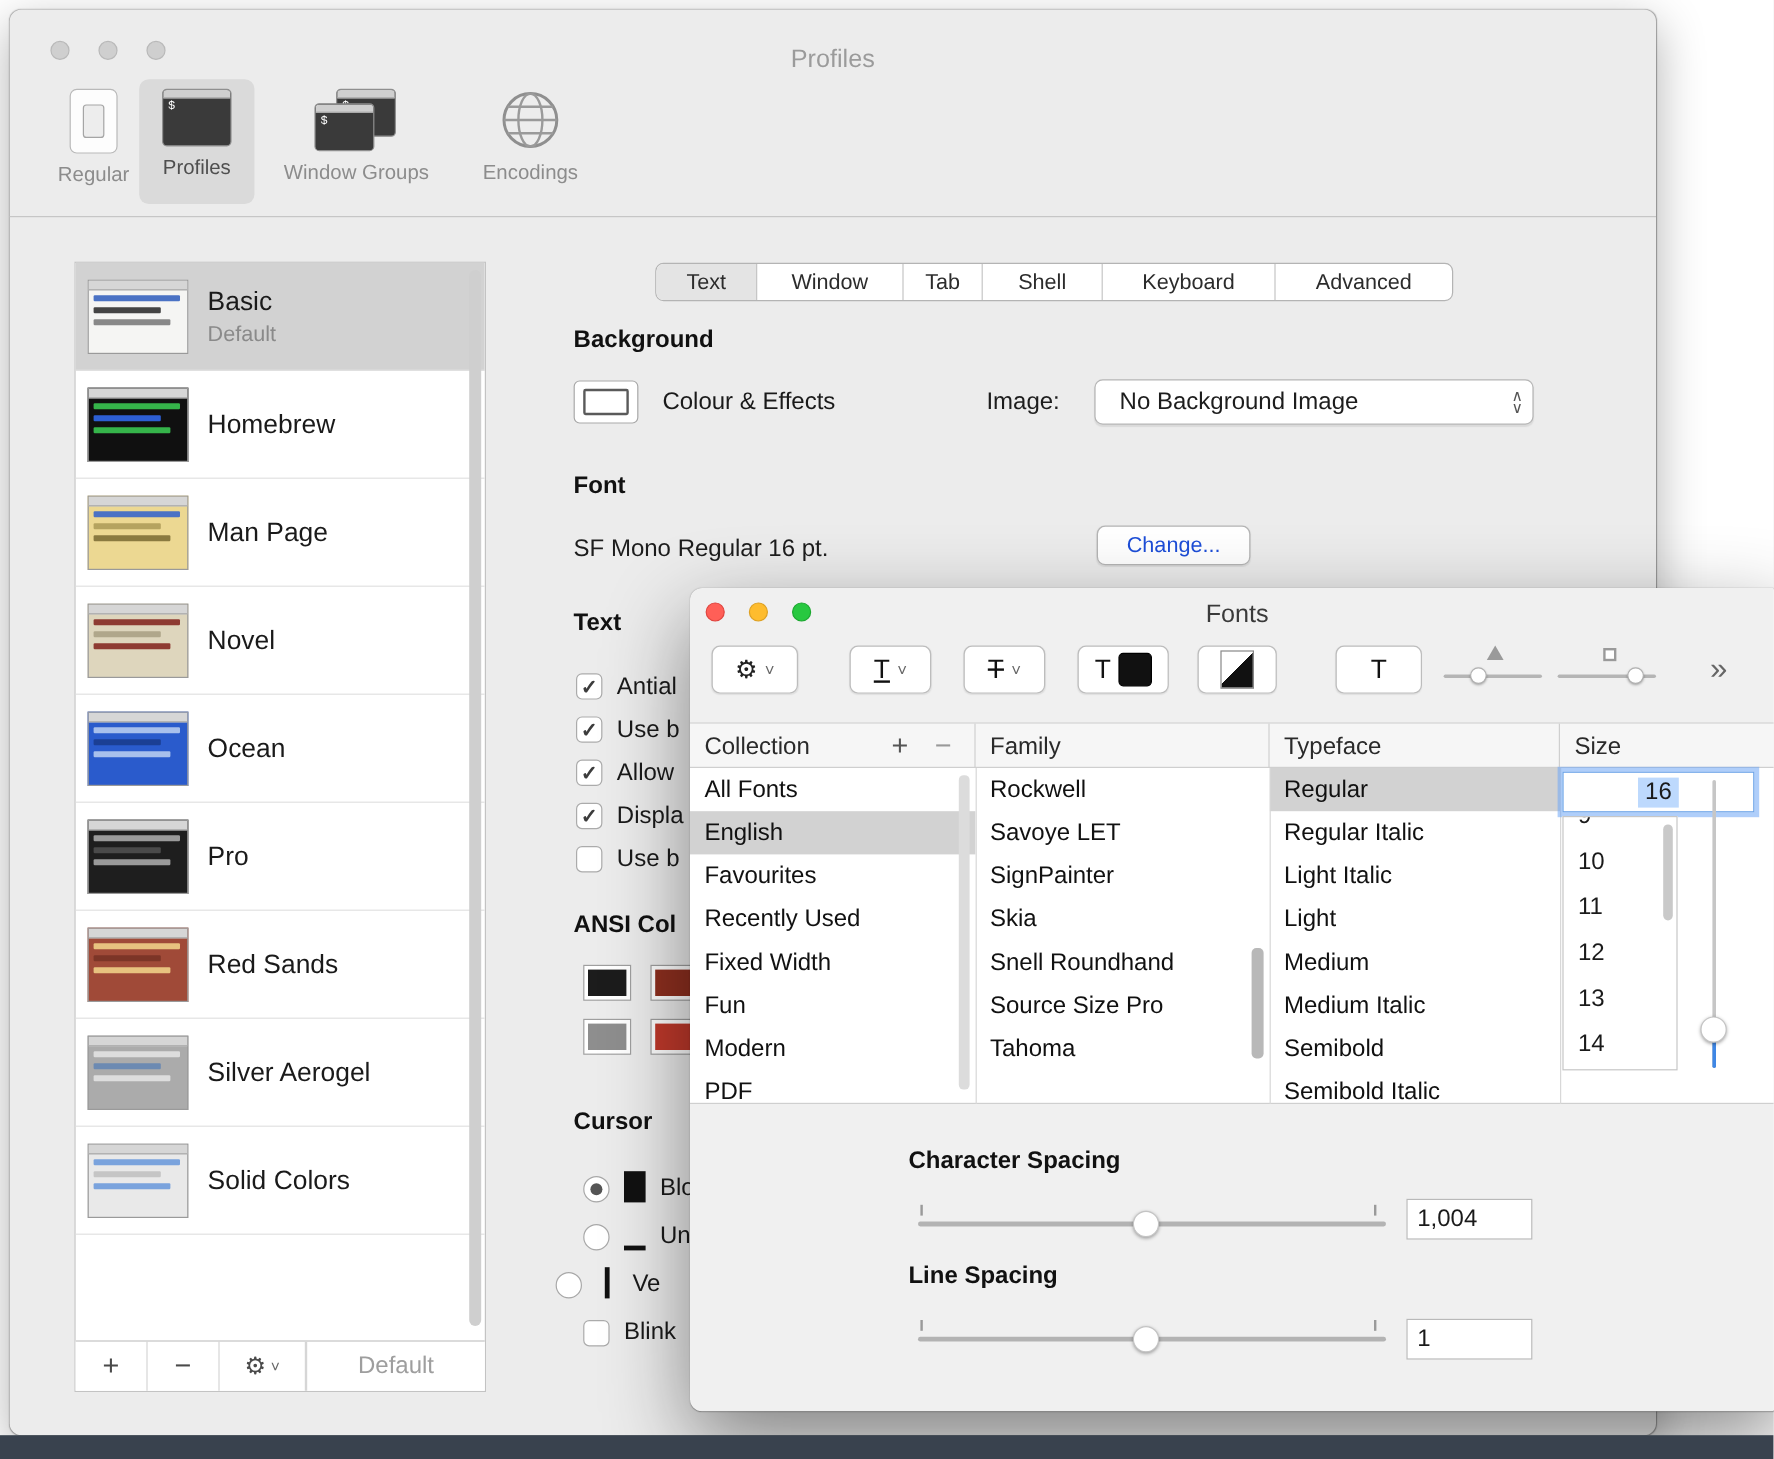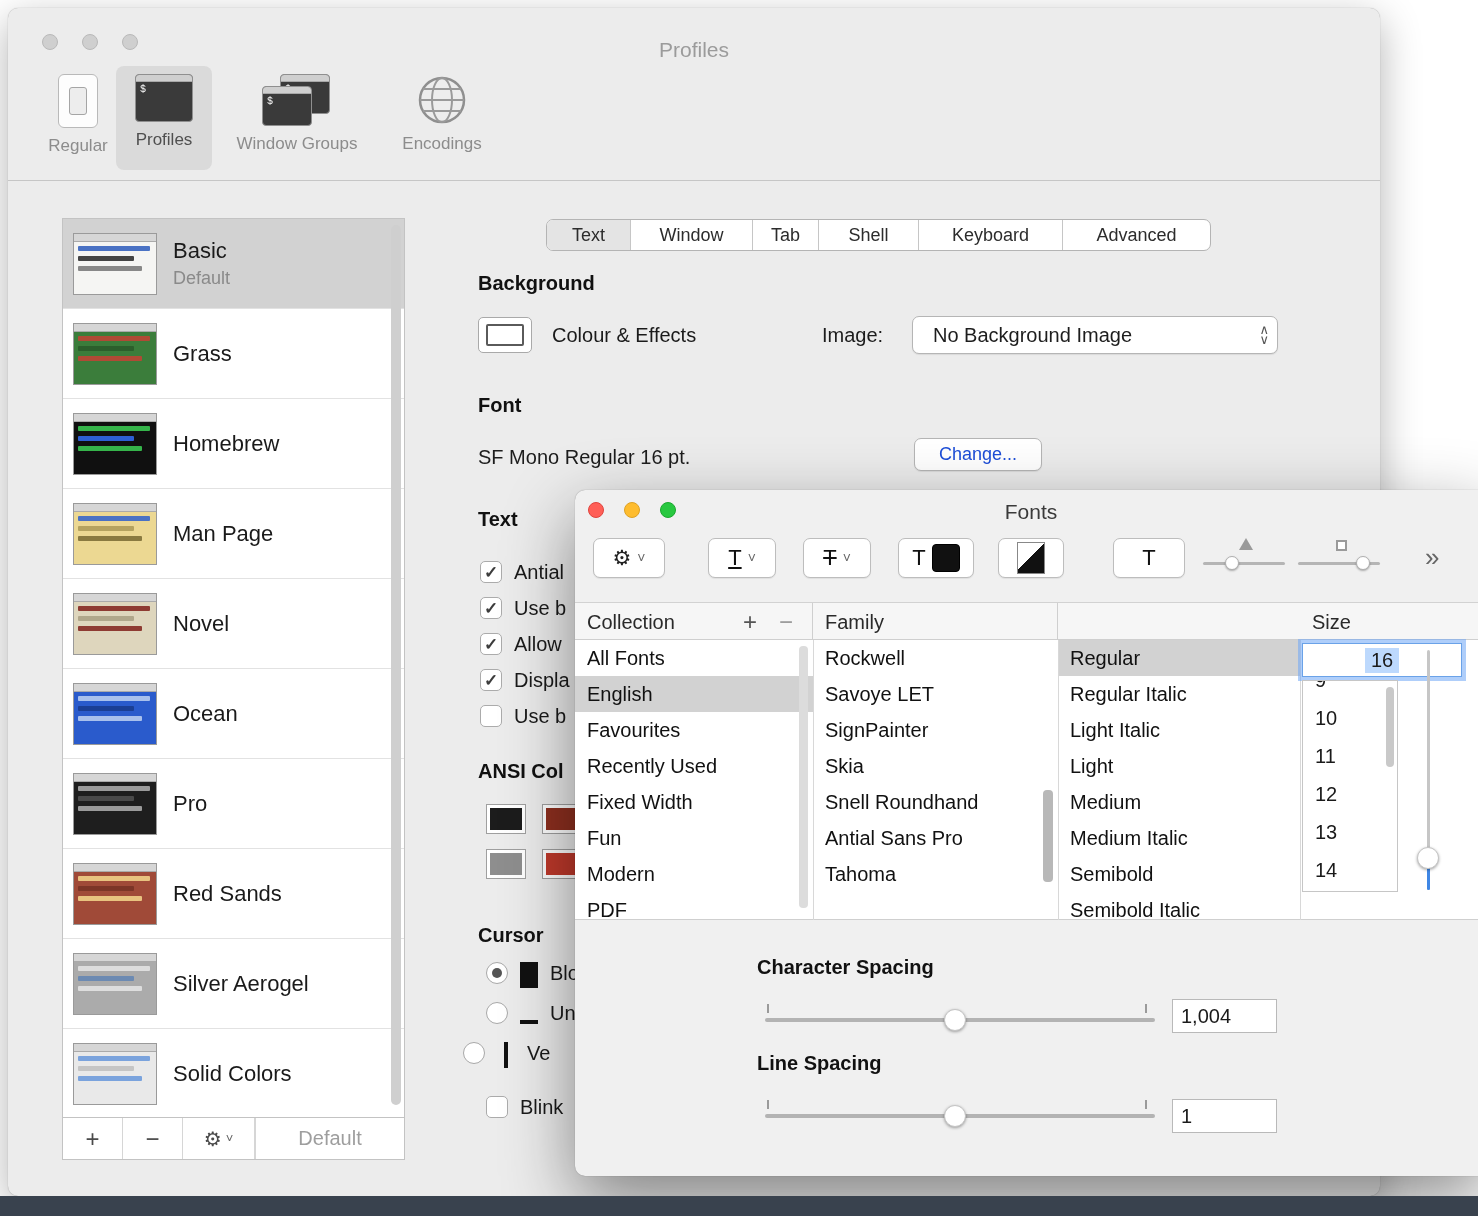--- a/index.html
+++ b/index.html
@@ -49,21 +49,21 @@
 .step{margin-left:auto;margin-right:8px;display:flex;flex-direction:column;align-items:center;line-height:10px;font-size:13px;color:#555}
 .cerow{position:absolute;display:flex;align-items:center;gap:20px}
 .cebtn{width:54px;height:36px;background:#fff;border:1px solid #a9a9a9;border-radius:5px;display:flex;align-items:center;justify-content:center}
 .cebtn .inner{width:38px;height:22px;border:2px solid #5a5a5a;border-radius:2px;background:#fff}
 .checks{position:absolute;left:472px;top:546px}
 .chkrow{height:36px;display:flex;align-items:center;gap:12px}
 .chk{width:22px;height:22px;background:#fff;border:1px solid #ababab;border-radius:5px;display:flex;align-items:center;justify-content:center;font-size:17px;font-weight:bold;color:#3c3c3c;flex:none}
 .chklbl{font-size:20px;white-space:nowrap}
 .swatch{position:absolute;width:40px;height:30px;background:#fff;border:1px solid #9f9f9f;padding:3px}
 .swatch .c{width:100%;height:100%}
-.radiorow{position:absolute;display:flex;align-items:flex-start;gap:12px;height:40px}
+.radiorow{position:absolute;display:flex;align-items:flex-end;gap:12px;height:40px}
 .radio{width:22px;height:22px;border-radius:50%;background:#fff;border:1px solid #a8a8a8;display:flex;align-items:center;justify-content:center;flex:none}
 .radio .d{width:10px;height:10px;border-radius:50%;background:#555}
 .cglyph{display:inline-block;background:#111}
 #fonts-window{left:575px;top:490px;width:912px;height:686px;background:#f0f0f0;box-shadow:0 25px 70px rgba(0,0,0,.45),0 0 1px rgba(0,0,0,.4)}
 .fw-title{position:absolute;left:0;right:0;top:10px;text-align:center;font-size:21px;color:#3a3a3a}
 .fbtn{position:absolute;top:48px;height:40px;background:#fff;border:1px solid #bdbdbd;border-radius:7px;box-shadow:0 1px 1px rgba(0,0,0,.07);display:flex;align-items:center;justify-content:center;gap:6px;font-size:21px;color:#222}
 .fbtn .chev{font-size:14px;color:#666}
 .tglyph{font-size:22px;color:#111}
 .fhdr{position:absolute;left:0;right:0;top:112px;height:38px;background:#f6f6f6;border-top:1px solid #d2d2d2;border-bottom:1px solid #cfcfcf}
 .fhcell{position:absolute;top:0;height:38px;display:flex;align-items:center;font-size:20px;color:#2a2a2a;padding-left:12px;border-right:1px solid #cfcfcf}
@@ -143,29 +143,20 @@
             <i class="tl" style="top: 12px; width: 72px; background: rgb(74, 114, 196);"></i>
             <i class="tl" style="top: 22px; width: 56px; background: rgb(68, 68, 68);"></i>
             <i class="tl" style="top: 32px; width: 64px; background: rgb(136, 136, 136);"></i>
           </div>
         <div>
             <div class="pname">Basic</div>
             <div class="psub">Default</div>
           </div>
       </div>
       <div class="prow">
-        <div class="thumb" style="background: rgb(59, 125, 59);">
-            <i class="tbar"></i>
-            <i class="tl" style="top: 12px; width: 72px; background: rgb(176, 74, 53);"></i>
-            <i class="tl" style="top: 22px; width: 56px; background: rgb(44, 95, 44);"></i>
-            <i class="tl" style="top: 32px; width: 64px; background: rgb(176, 74, 53);"></i>
-          </div>
-        <div class="pname">Grass</div>
-      </div>
-      <div class="prow">
         <div class="thumb" style="background: rgb(16, 16, 16);">
             <i class="tbar"></i>
             <i class="tl" style="top: 12px; width: 72px; background: rgb(53, 180, 74);"></i>
             <i class="tl" style="top: 22px; width: 56px; background: rgb(45, 95, 211);"></i>
             <i class="tl" style="top: 32px; width: 64px; background: rgb(53, 180, 74);"></i>
           </div>
         <div class="pname">Homebrew</div>
       </div>
       <div class="prow">
         <div class="thumb" style="background: rgb(236, 216, 146);">
@@ -383,20 +374,23 @@
   <div class="abs" style="left:850px;top:52px;font-size:26px;color:#666">»</div>
 
   <div class="fhdr">
     <div class="fhcell" style="left:0;width:238px">
       <span>Collection</span>
       <span class="abs" style="left:168px;font-size:24px;color:#555">+</span>
       <span class="abs" style="left:204px;font-size:24px;color:#999">−</span>
     </div>
     <div class="fhcell" style="left:238px;width:245px">
         <span>Family</span>
+      </div>
+    <div class="fhcell" style="left:483px;width:242px">
+        <span>Typeface</span>
       </div>
     <div class="fhcell" style="left:725px;width:187px;border-right:none">
         <span>Size</span>
       </div>
   </div>
 
   <div class="flists">
     <div class="fcol" style="left:0;width:238px">
       <div class="lrow">All Fonts</div>
       <div class="lrow sel">English</div>
@@ -406,21 +400,21 @@
       <div class="lrow">Fun</div>
       <div class="lrow">Modern</div>
       <div class="lrow">PDF</div>
     </div>
     <div class="fcol" style="left:238px;width:245px">
       <div class="lrow">Rockwell</div>
       <div class="lrow">Savoye LET</div>
       <div class="lrow">SignPainter</div>
       <div class="lrow">Skia</div>
       <div class="lrow">Snell Roundhand</div>
-      <div class="lrow">Antial Sans Pro</div>
+      <div class="lrow">Source Size Pro</div>
       <div class="lrow">Tahoma</div>
     </div>
     <div class="fcol" style="left:483px;width:242px">
       <div class="lrow sel">Regular</div>
       <div class="lrow">Regular Italic</div>
       <div class="lrow">Light Italic</div>
       <div class="lrow">Light</div>
       <div class="lrow">Medium</div>
       <div class="lrow">Medium Italic</div>
       <div class="lrow">Semibold</div>

